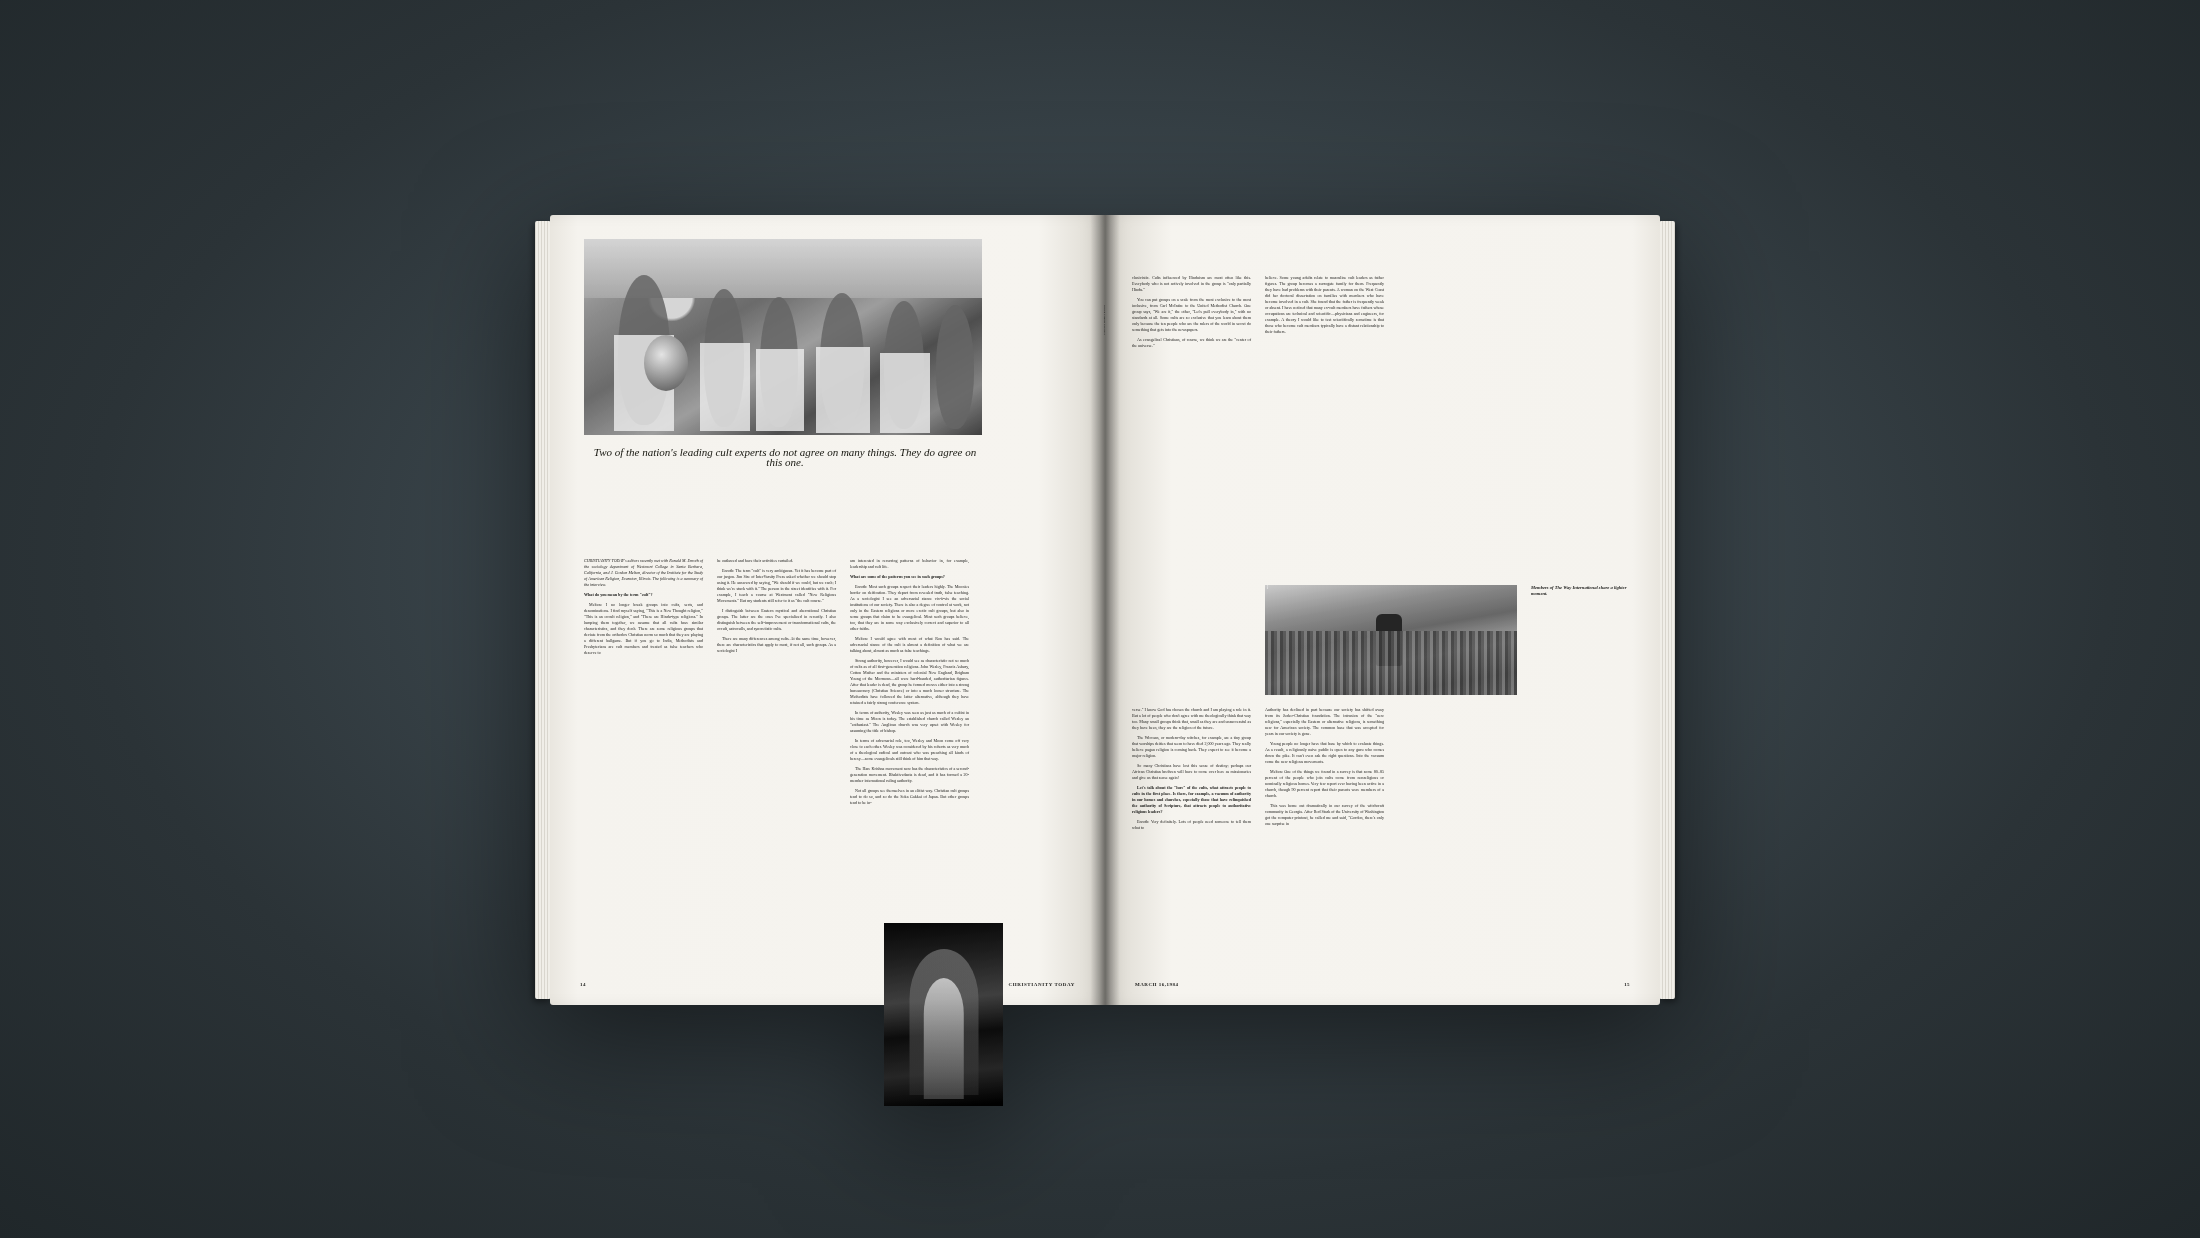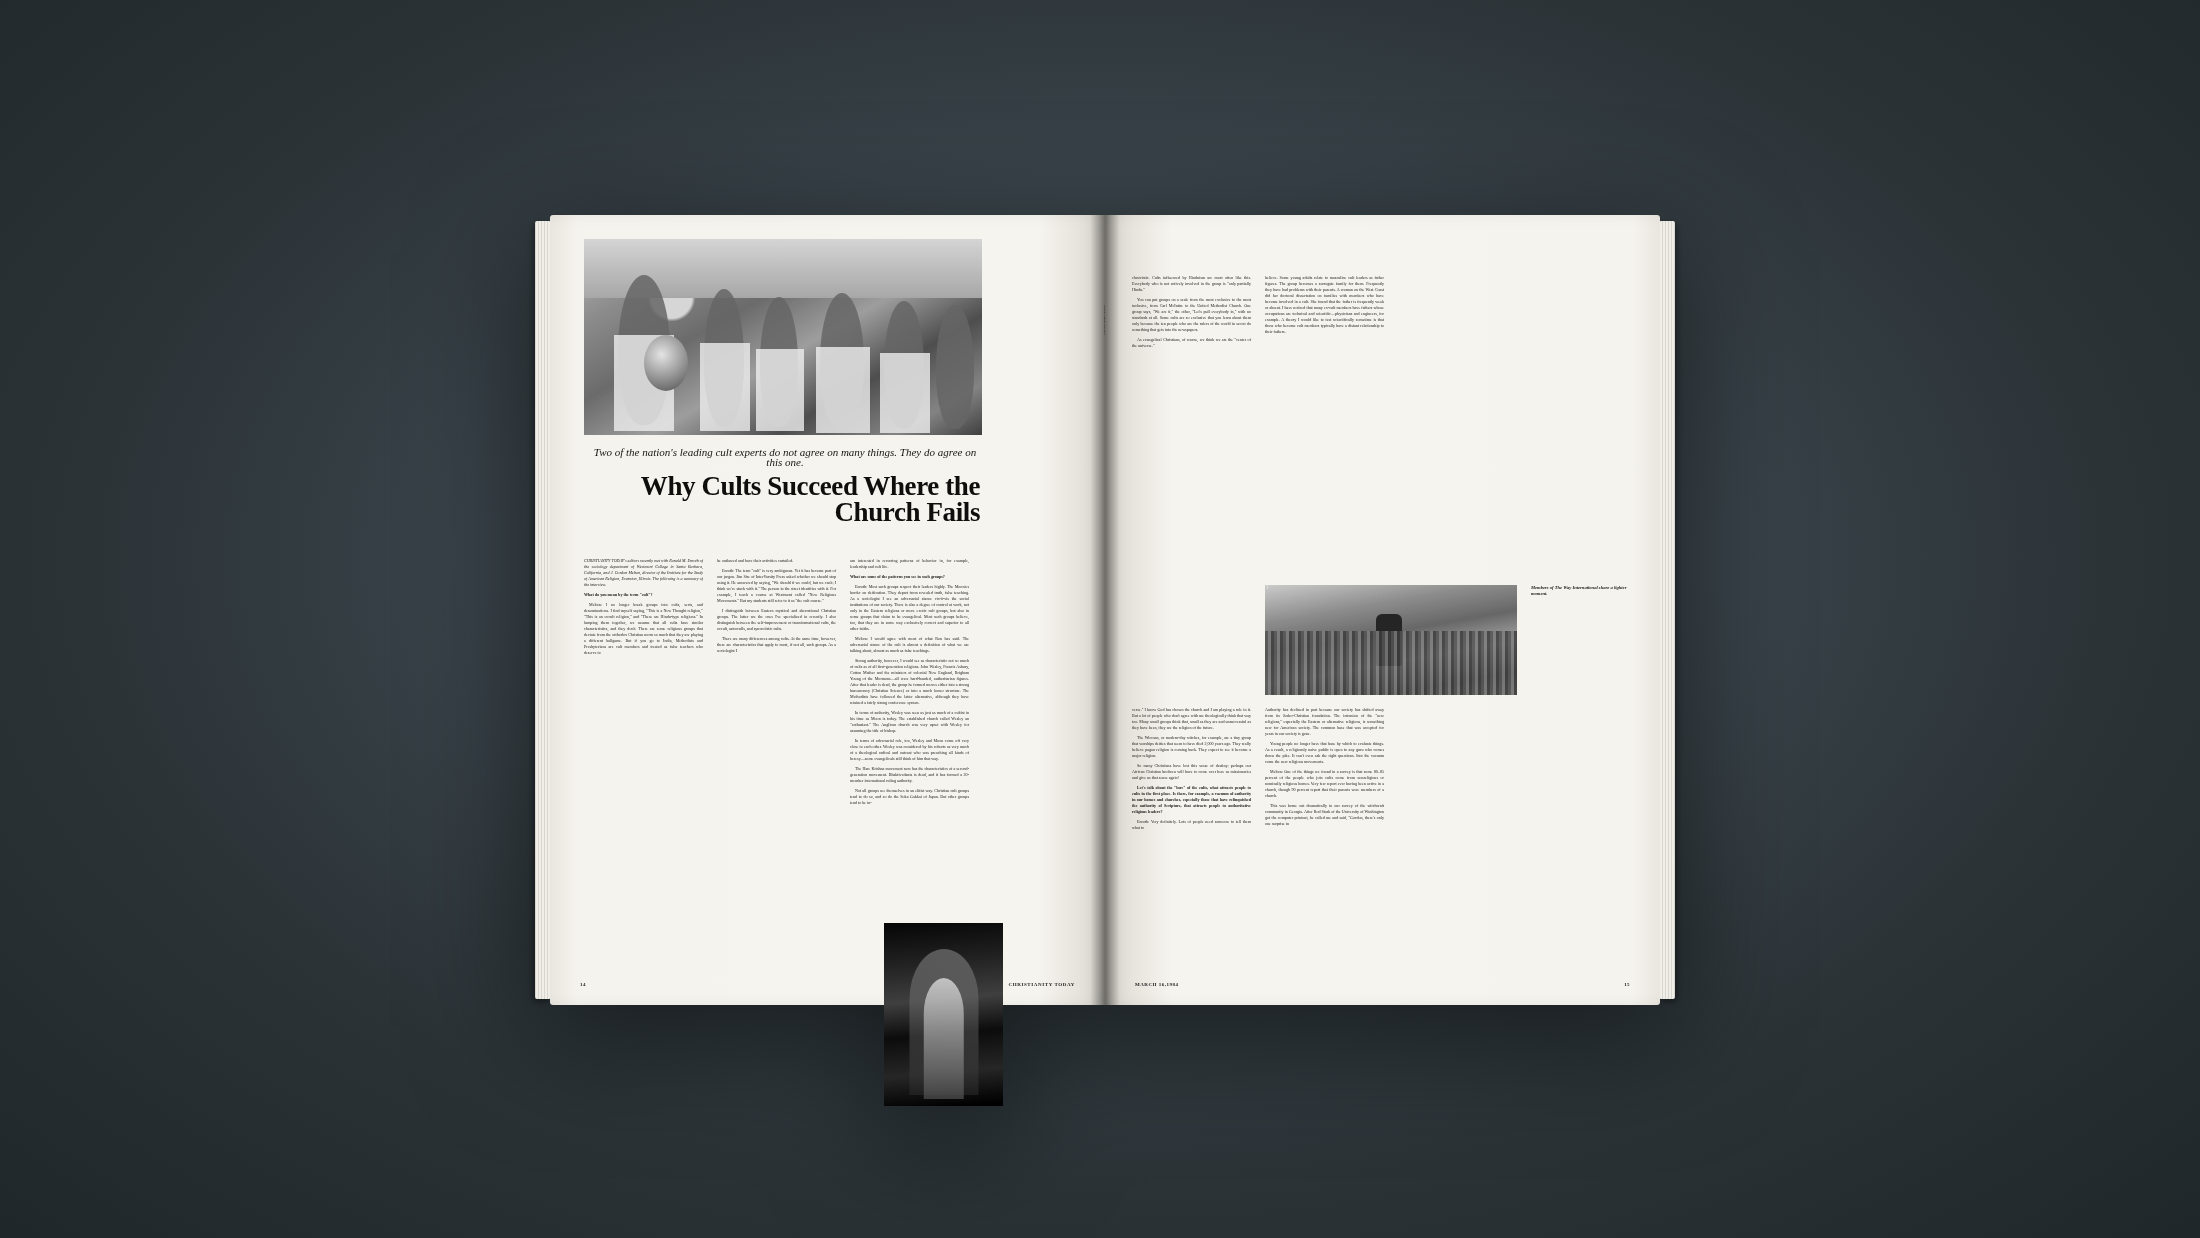--- a/index.html
+++ b/index.html
@@ -172,21 +172,20 @@
           <div class="fig" style="left:300px;top:62px;width:40px;height:128px;"></div>
           <div class="robe" style="left:296px;top:114px;width:50px;height:80px;"></div>
           <div class="fig" style="left:352px;top:66px;width:38px;height:124px;"></div>
         </div>
         <div class="drum"></div>
       </div>
       <div class="photo-credit">Joseph Ulmeda Explorer</div>
 
       <div class="caption-italic">Two of the nation's leading cult experts do not agree on many things. They do agree on this one.</div>
 
-      <div class="headline">Why Cults Succeed Where the Church Fails</div>
 
       <div class="col lp-col1">
         <p class="noind"><em>CHRISTIANITY TODAY's editors recently met with Ronald M. Enroth of the sociology department of Westmont College in Santa Barbara, California, and J. Gordon Melton, director of the Institute for the Study of American Religion, Evanston, Illinois. The following is a summary of the interview.</em></p>
         <p class="noind lead">What do you mean by the term "cult"?</p>
         <p>Melton: I no longer break groups into cults, sects, and denominations. I find myself saying, "This is a New Thought religion," "This is an occult religion," and "These are Hindu-type religions." In lumping them together, we assume that all cults have similar characteristics, and they don't. There are some religious groups that deviate from the orthodox Christian norm so much that they are playing a different ballgame. But if you go to India, Methodists and Presbyterians are cult members and treated as false teachers who deserve to</p>
       </div>
 
       <div class="col lp-col2">
         <p class="noind">be outlawed and have their activities curtailed.</p>
         <p>Enroth: The term "cult" is very ambiguous. Yet it has become part of our jargon. Jim Sire of InterVarsity Press asked whether we should stop using it. He answered by saying, "We should if we could, but we can't; I think we're stuck with it." The person in the street identifies with it. For example, I teach a course at Westmont called "New Religious Movements." But my students still refer to it as "the cult course."</p>

